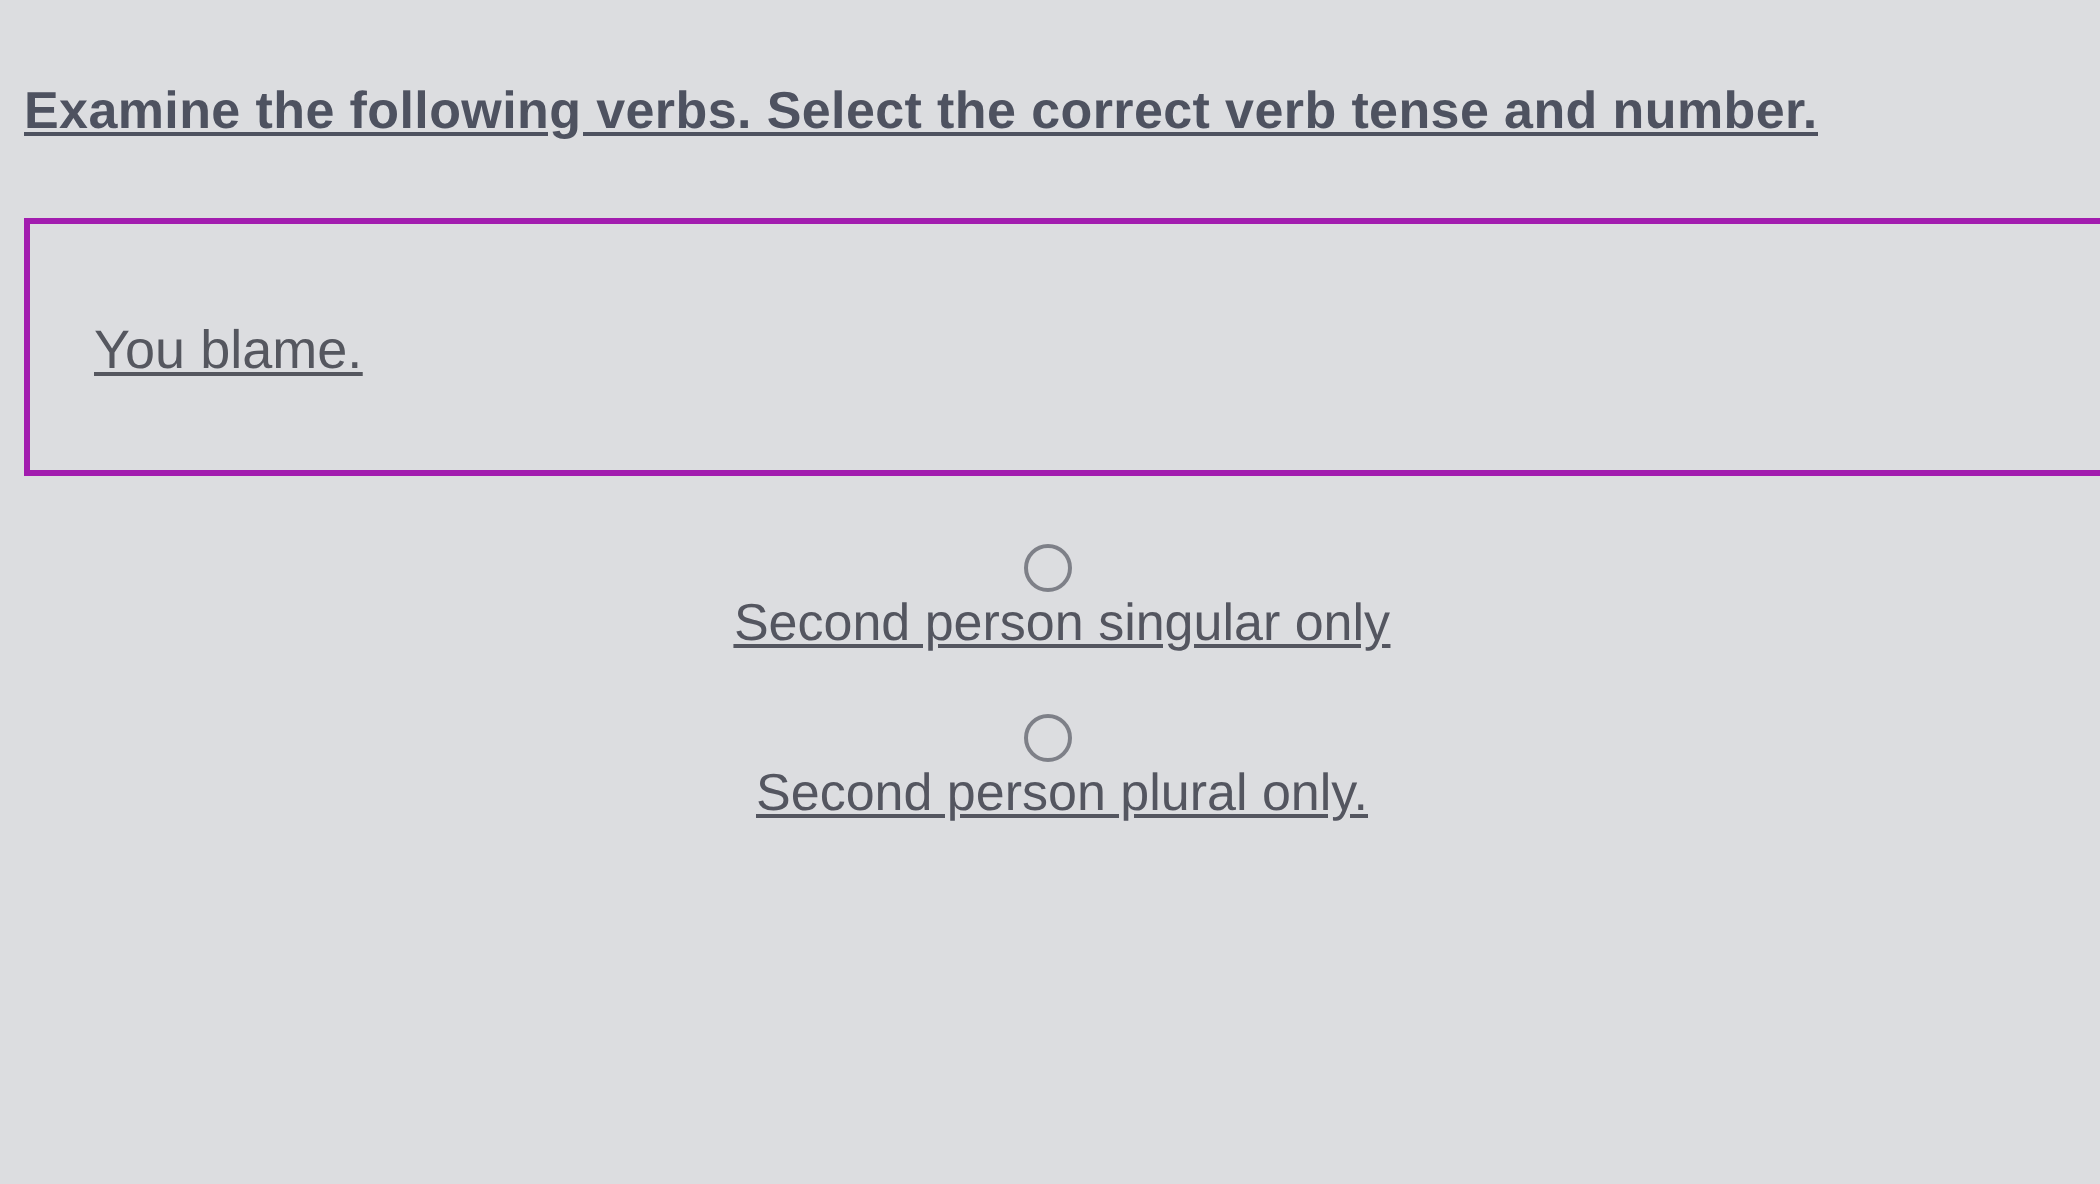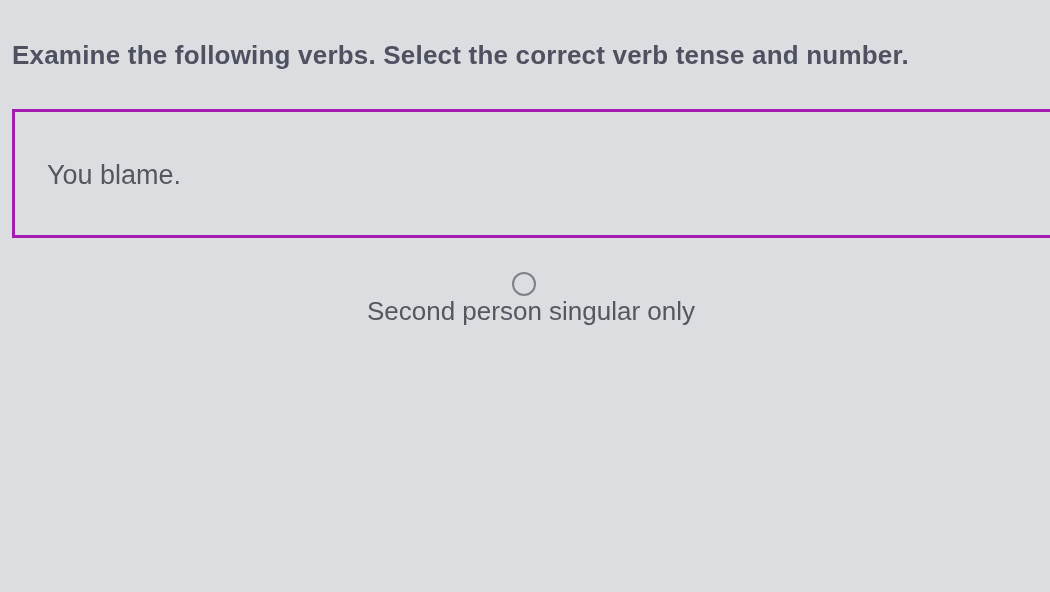--- a/index.html
+++ b/index.html
@@ -1,18 +1,19 @@
 <!DOCTYPE html>
 <html><head>
   <meta charset="utf-8">
   <style>
     * {
       margin: 0;
       padding: 0;
       box-sizing: border-box;
+      text-decoration: underline;
     }
     body {
       width: 1050px;
       height: 592px;
       background: #dcdde0;
       font-family: Arial, Helvetica, sans-serif;
       padding: 40px 0 0 12px;
       color: #4a4d55;
       overflow: hidden;
     }
@@ -69,14 +70,18 @@
 </div>
 
 <div class="options">
 
   <div class="option-row">
     <span class="radio"></span>
     <span class="option-label">Second person singular only</span>
   </div>
 
 
+  <div class="option-row">
+    <span class="radio"></span>
+    <span class="option-label">Second person plural only.</span>
+  </div>
 
 </div>
 
 </body></html>

